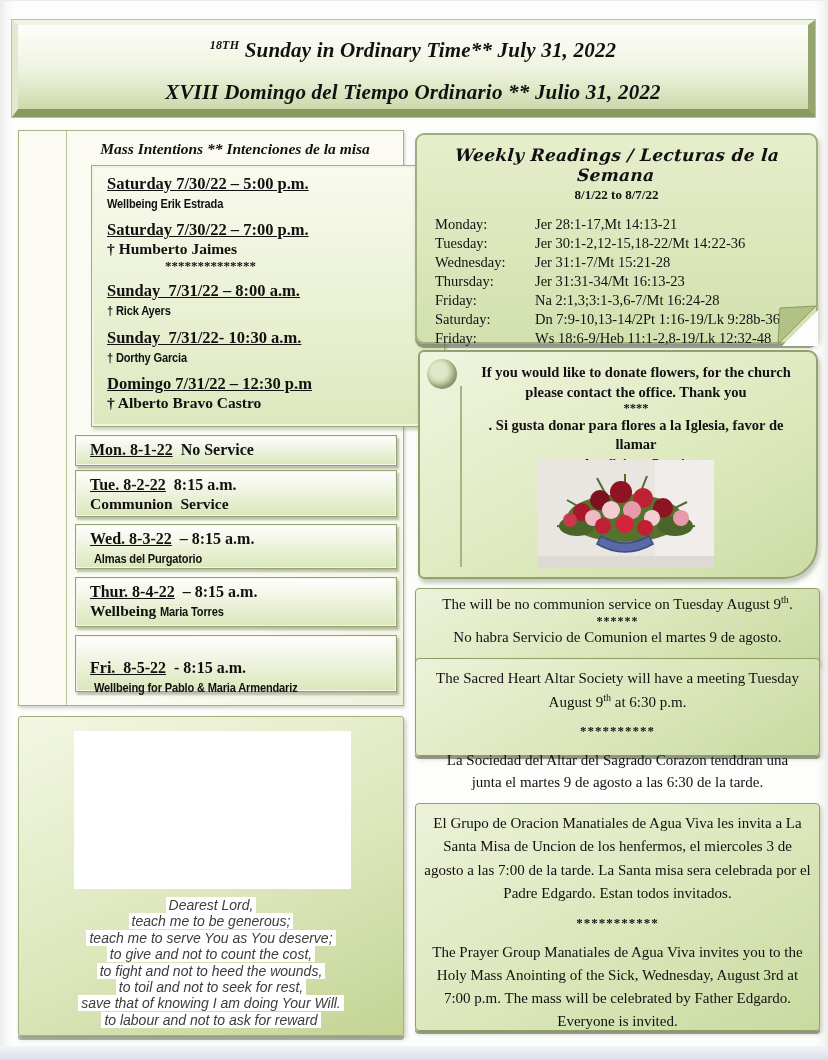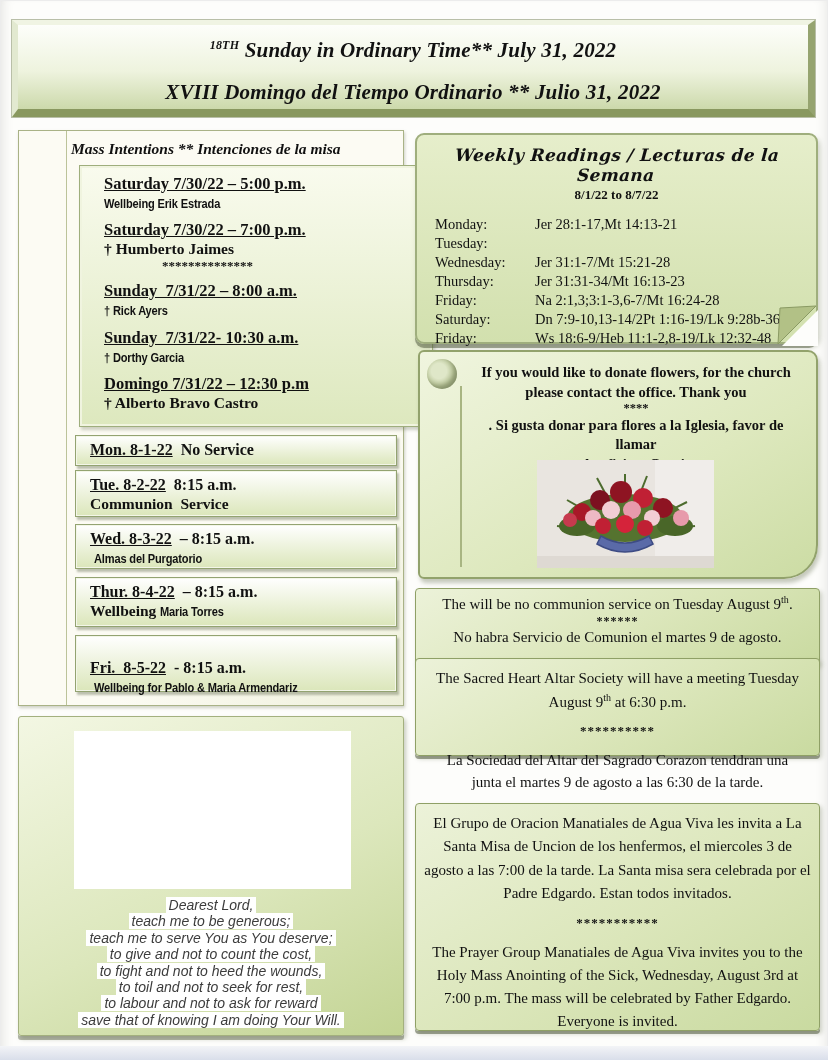--- a/index.html
+++ b/index.html
@@ -18,26 +18,26 @@
   .header-line{font-weight:bold;font-style:italic;font-size:21px;letter-spacing:.2px;}
   .header-line.first{margin-top:13px;}
   .header-line.second{margin-top:17px;}
   .hsup{font-size:12px;vertical-align:super;}
 
   
   .left-panel{position:absolute;left:18px;top:130px;width:384px;height:574px;
     background:linear-gradient(135deg,#fcfbf3 70%,#eef0da);
     border:1px solid #a9b286;box-shadow:1px 2px 3px rgba(120,130,100,.35);}
   .gutter-line{position:absolute;left:47px;top:0;bottom:0;width:1px;background:#bcc399;}
-  .mi-title{position:absolute;left:52px;right:4px;top:9px;
+  .mi-title{position:absolute;left:52px;right:4px;top:9px;text-align:center;
     font-weight:bold;font-style:italic;font-size:15.5px;}
-  .mi-box{position:absolute;left:60px;top:34px;width:354px;height:262px;
+  .mi-box{position:absolute;left:72px;top:34px;width:354px;height:262px;
     background:linear-gradient(#f9fbee,#dde8be);
     border:1px solid #9fae7d;box-shadow:inset 0 0 0 2px #f0f4df,2px 3px 3px rgba(100,110,80,.3);
-    padding:9px 6px 0 24px;box-sizing:border-box;}
+    padding:9px 6px 0 15px;box-sizing:border-box;}
   .mi-entry{margin-bottom:9px;}
   .mi-head{font-weight:bold;font-size:16.5px;text-decoration:underline;white-space:pre-wrap;line-height:1.15;}
   .mi-serif{font-weight:bold;font-size:15.5px;line-height:1.2;white-space:pre-wrap;}
   .mi-cond{line-height:1.15;}
   .mi-stars{font-weight:bold;font-size:13px;margin-left:58px;line-height:1.1;}
   .mi-serif:empty,.mi-stars:empty,.wrest:empty,.l2a:empty,.l2b:empty{display:none;}
   .cond{display:inline-block;font-family:"Liberation Sans",sans-serif;font-weight:bold;
     font-size:13.5px;letter-spacing:-.2px;transform:scaleX(.82);transform-origin:0 50%;white-space:pre-wrap;}
   .cond:empty{display:none;}
 
@@ -180,35 +180,36 @@
 
   <div class="prayer-box">
     <div class="blank-img"></div>
     <div class="prayer-lines">
       <div><span class="hl">Dearest Lord,</span></div>
       <div><span class="hl">teach me to be generous;</span></div>
       <div><span class="hl">teach me to serve You as You deserve;</span></div>
       <div><span class="hl">to give and not to count the cost,</span></div>
       <div><span class="hl">to fight and not to heed the wounds,</span></div>
       <div><span class="hl">to toil and not to seek for rest,</span></div>
+      <div><span class="hl">save that of knowing I am doing Your Will.</span></div>
       <div><span class="hl">to labour and not to ask for reward</span></div>
-      <div><span class="hl">save that of knowing I am doing Your Will.</span></div>
     </div>
   </div>
 
   <div class="readings-box">
     <div class="readings-title">Weekly Readings / Lecturas de la Semana</div>
     <div class="readings-sub">8/1/22 to 8/7/22</div>
     <div class="readings-rows">
       <div class="r-row">
           <span class="r-day">Monday:</span>
           <span class="r-refs">Jer 28:1-17,Mt 14:13-21</span>
         </div>
       <div class="r-row">
           <span class="r-day">Tuesday:</span>
+          <span class="r-refs">Jer 30:1-2,12-15,18-22/Mt 14:22-36</span>
         </div>
       <div class="r-row">
           <span class="r-day">Wednesday:</span>
           <span class="r-refs">Jer 31:1-7/Mt 15:21-28</span>
         </div>
       <div class="r-row">
           <span class="r-day">Thursday:</span>
           <span class="r-refs">Jer 31:31-34/Mt 16:13-23</span>
         </div>
       <div class="r-row">

